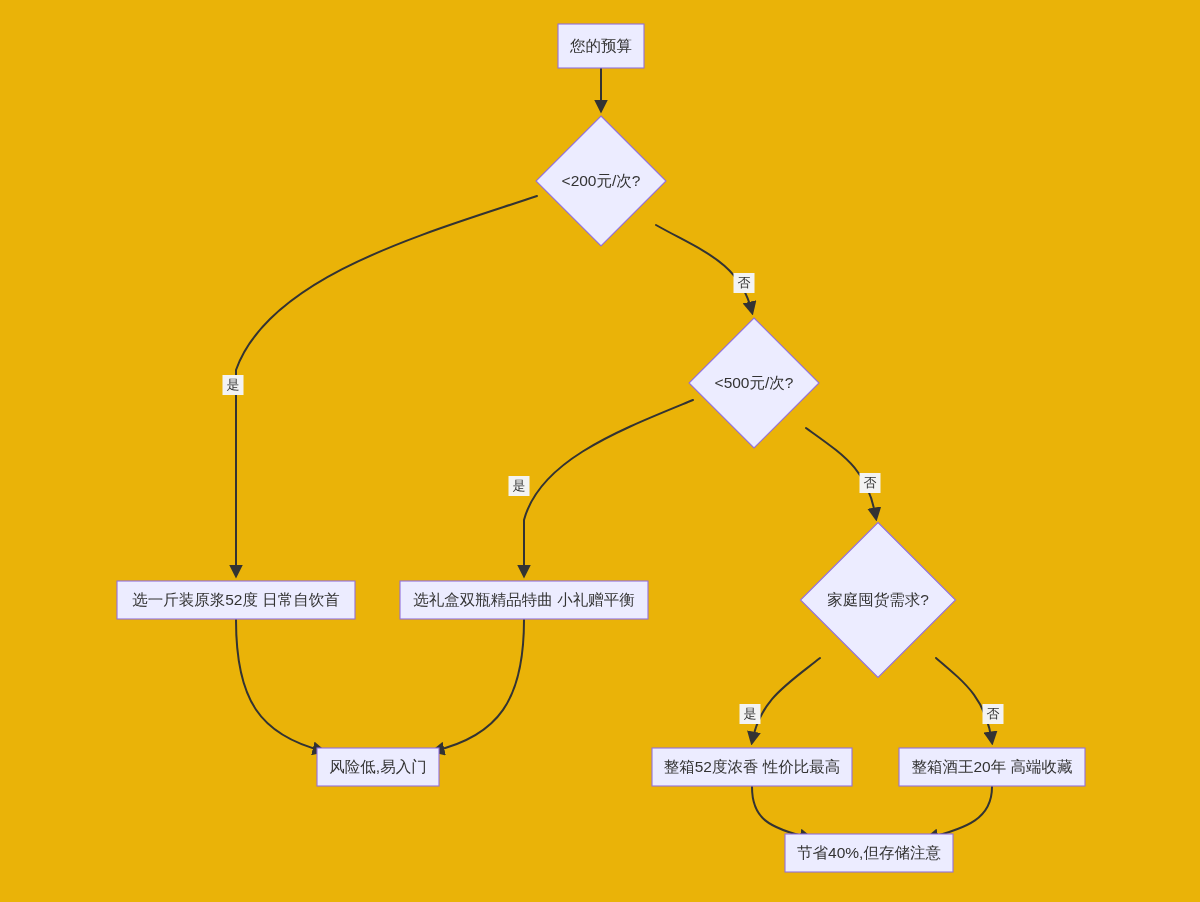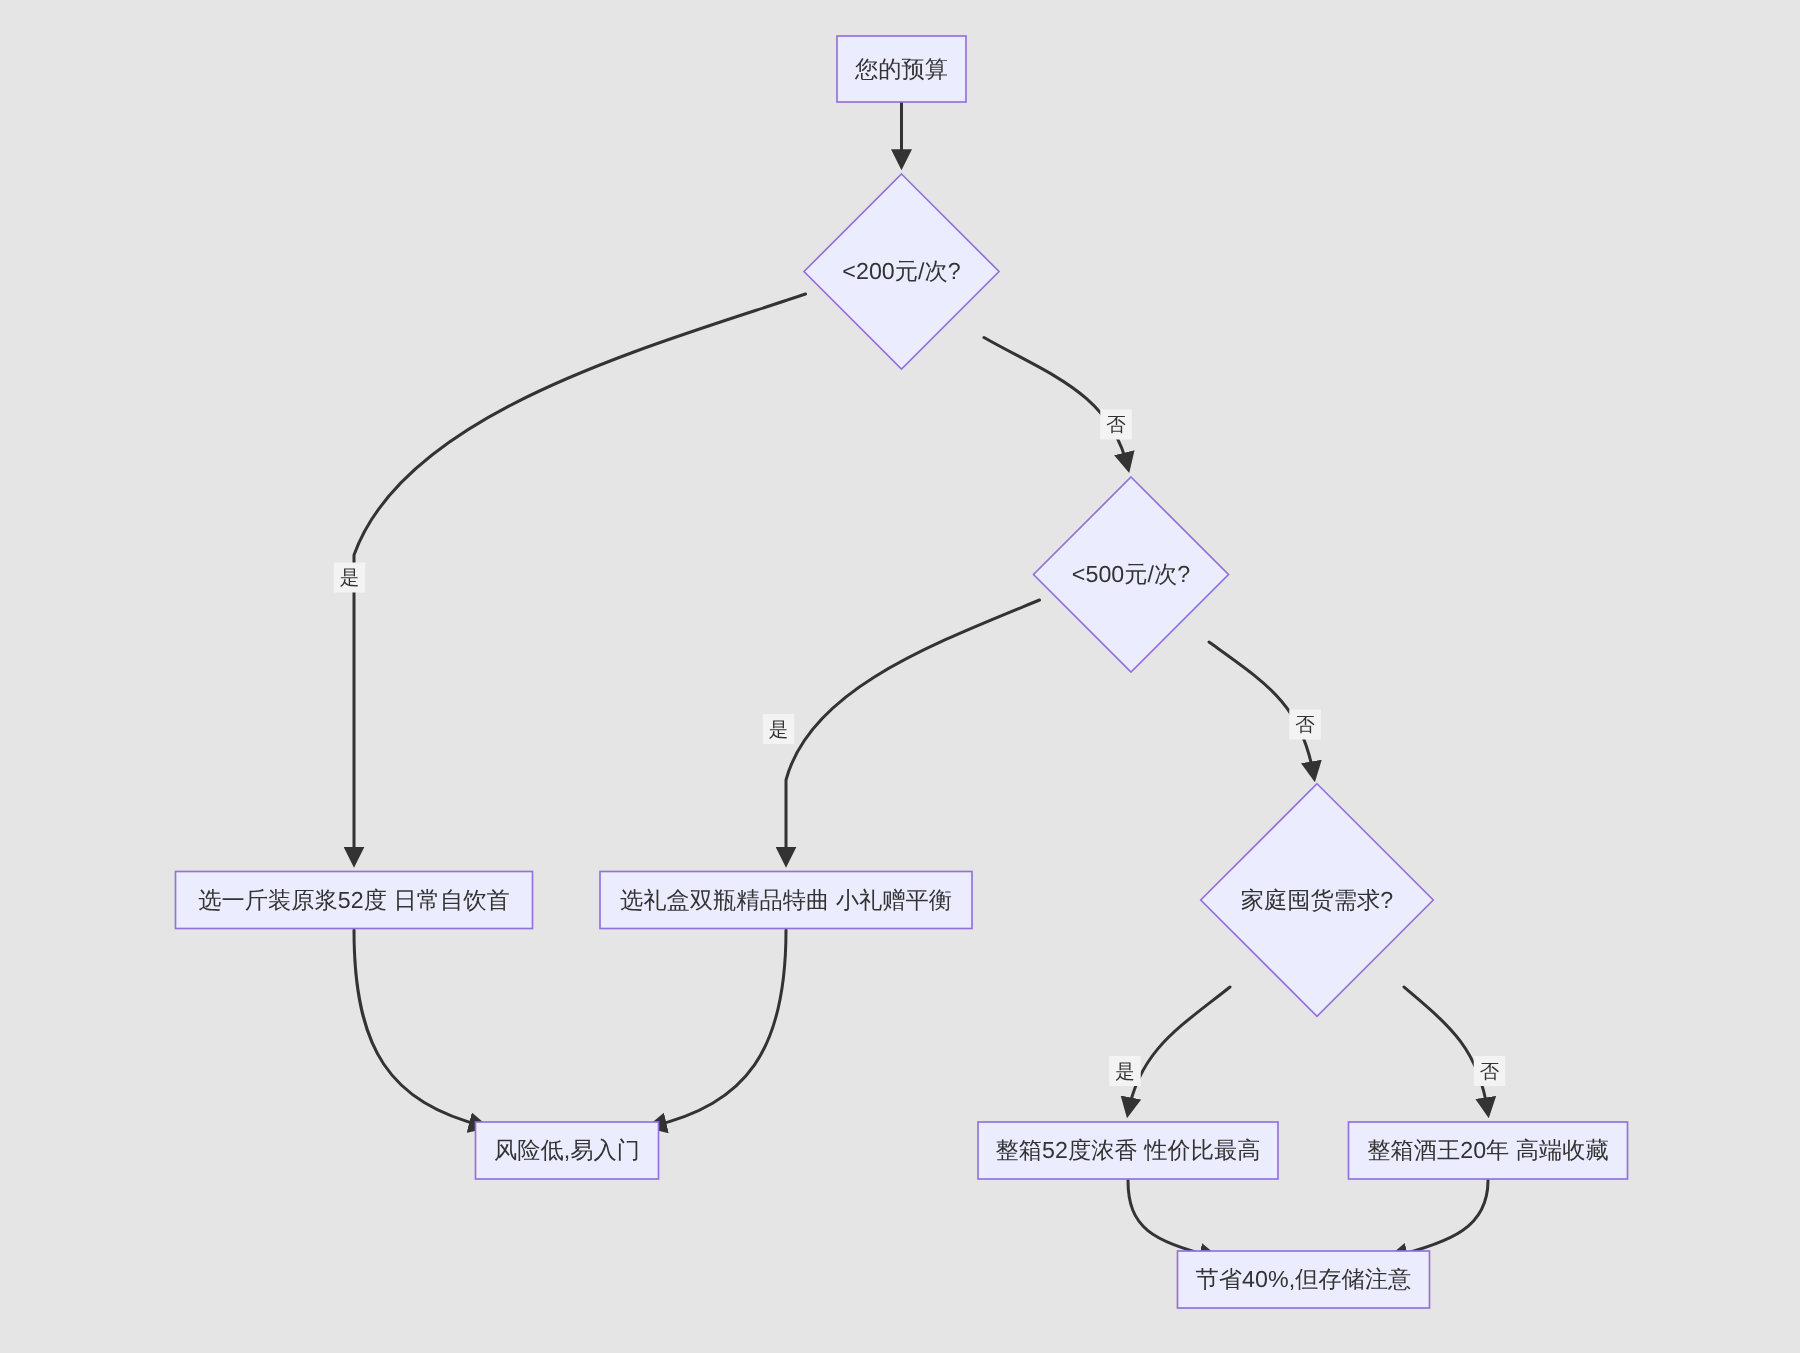--- a/index.html
+++ b/index.html
@@ -10,21 +10,21 @@
   body {
     width: 1200px;
     height: 902px;
     font-family: "Liberation Sans", "DejaVu Sans", sans-serif;
     overflow: hidden;
   }
   #flowchart-root {
     position: relative;
     width: 1200px;
     height: 902px;
-    background: #e5e5e5;
+    background: #eab308;
   }
   svg.flow-canvas {
     position: absolute;
     left: 0;
     top: 0;
     width: 1200px;
     height: 902px;
   }
   .node-rect {
     fill: #ECECFF;

